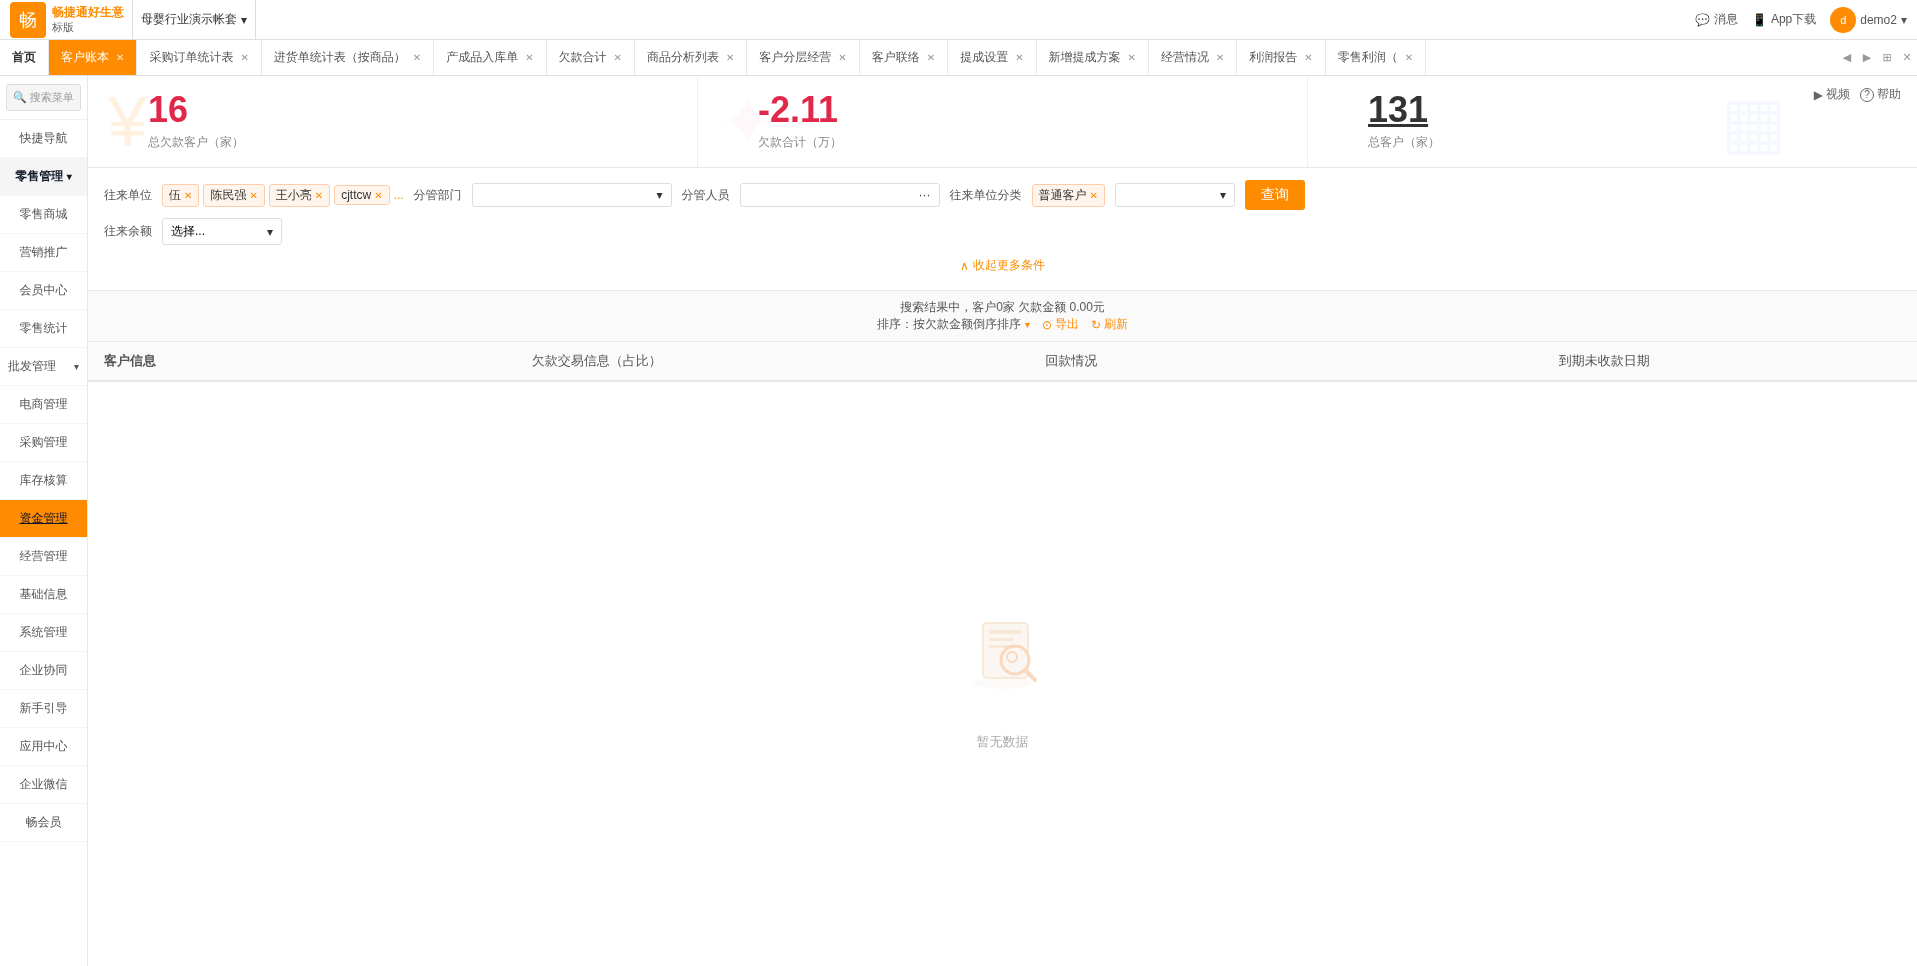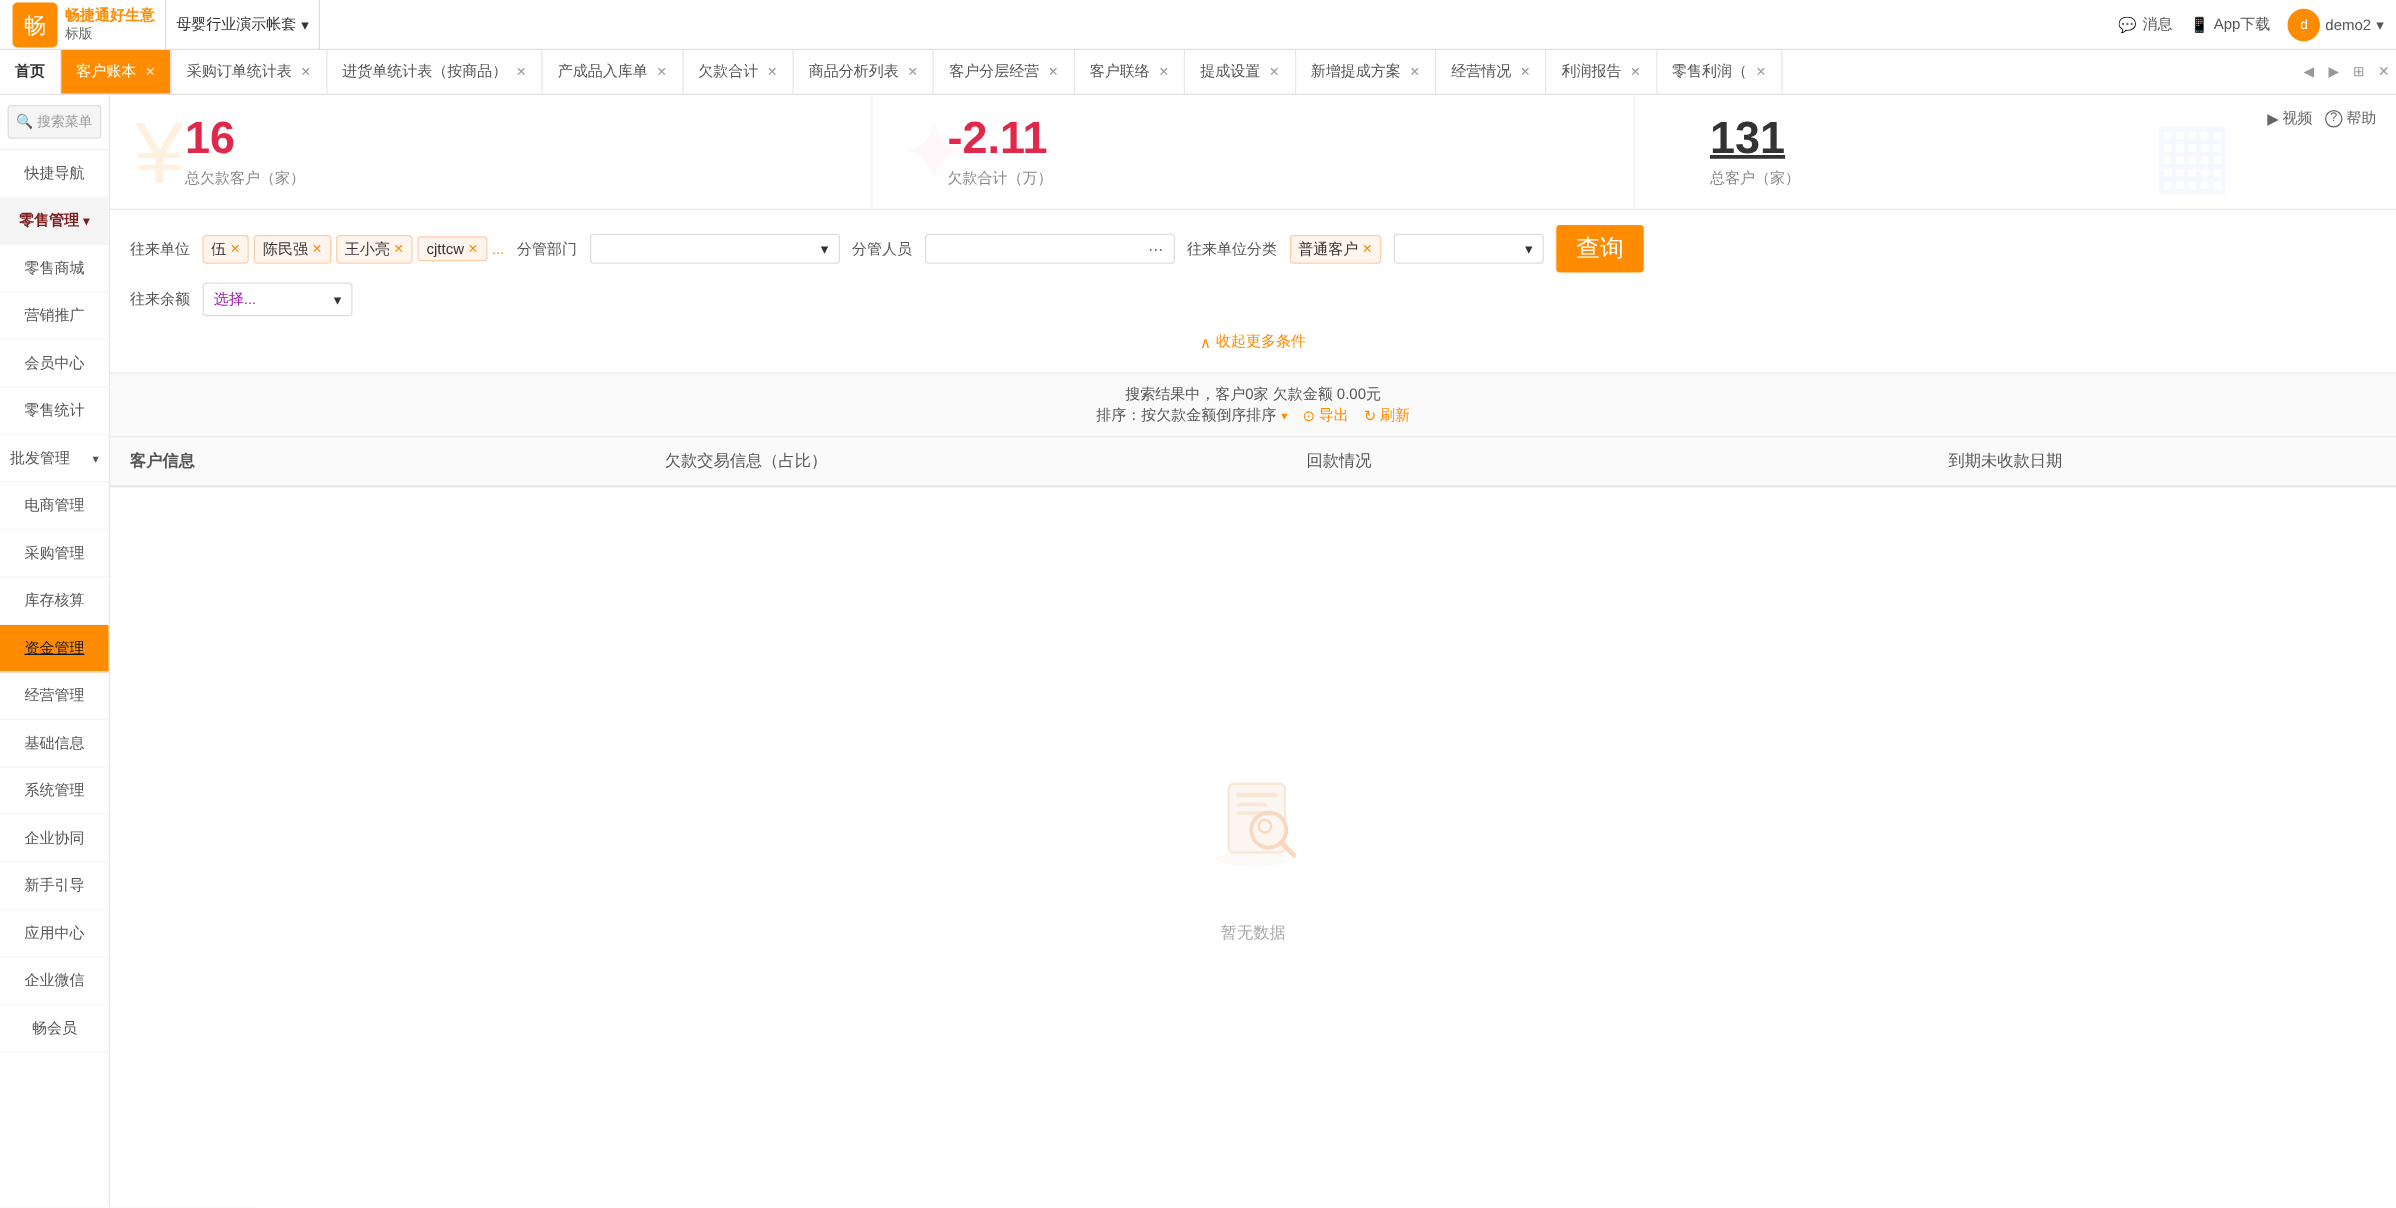--- a/index.html
+++ b/index.html
@@ -203,21 +203,21 @@
     .sort-selector {
       display: flex; align-items: center; gap: 4px;
       font-size: 12px; color: #555; cursor: pointer;
     }
     .sort-arrow { font-size: 10px; color: #ff8c00; }
 
     
     .query-btn {
       background: #ff8c00; color: #fff;
       border: none; border-radius: 3px;
-      padding: 6px 16px; font-size: 19px;
+      padding: 6px 16px; font-size: 14px;
       cursor: pointer;
     }
   </style>
 </head>
 <body>
 
 <div class="top-bar">
   <div class="top-bar-left">
     <div class="logo-area">
       <div class="logo-icon">畅</div>
@@ -312,21 +312,21 @@
   </div>
 </div>
 
 <div class="main-layout">
 
   <div class="sidebar">
     <div class="sidebar-search">
       <button class="sidebar-search-btn">🔍 搜索菜单</button>
     </div>
     <div class="sidebar-nav-item">快捷导航</div>
-    <div class="sidebar-nav-item active" style="background:#f5f5f5;color:#7f1d1d;font-weight:bold;">
+    <div class="sidebar-nav-item active" style="background:#f5f5f5;color:#0f172a;font-weight:bold;">
       零售管理
       <span style="font-size:10px;">▾</span>
     </div>
     <div class="sidebar-nav-item">零售商城</div>
     <div class="sidebar-nav-item">营销推广</div>
     <div class="sidebar-nav-item">会员中心</div>
     <div class="sidebar-nav-item">零售统计</div>
     <div class="sidebar-nav-item" style="display:flex;justify-content:space-between;align-items:center;padding:10px 8px;">
       <span>批发管理</span>
       <span style="font-size:10px;">▾</span>
@@ -425,21 +425,21 @@
           <span></span>
           <span>▾</span>
         </div>
 
         <button class="query-btn">查询</button>
       </div>
 
       <div class="filter-row">
         <span class="filter-label">往来余额</span>
         <div class="filter-select" style="min-width:120px;">
-          <span style="color:#a21caf;">选择...</span>
+          <span style="color:#000000;">选择...</span>
           <span>▾</span>
         </div>
       </div>
 
       <div class="collapse-btn">
         <span>∧</span>
         <span>收起更多条件</span>
       </div>
     </div>
 

